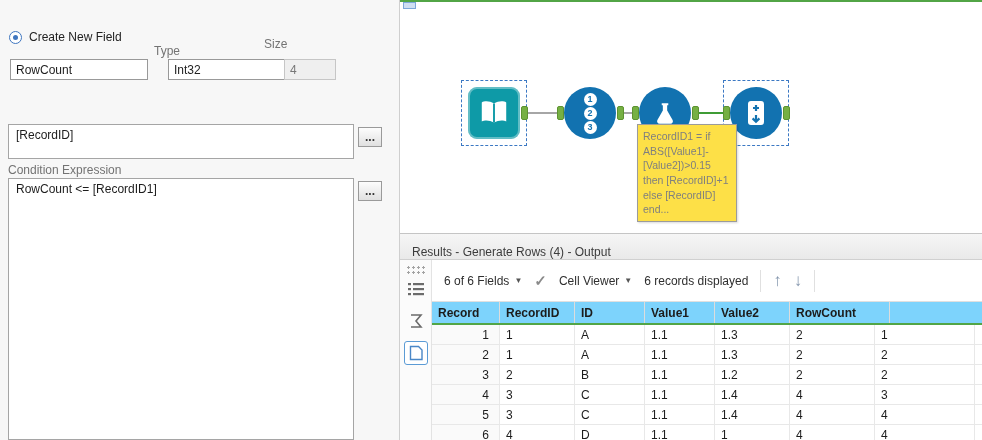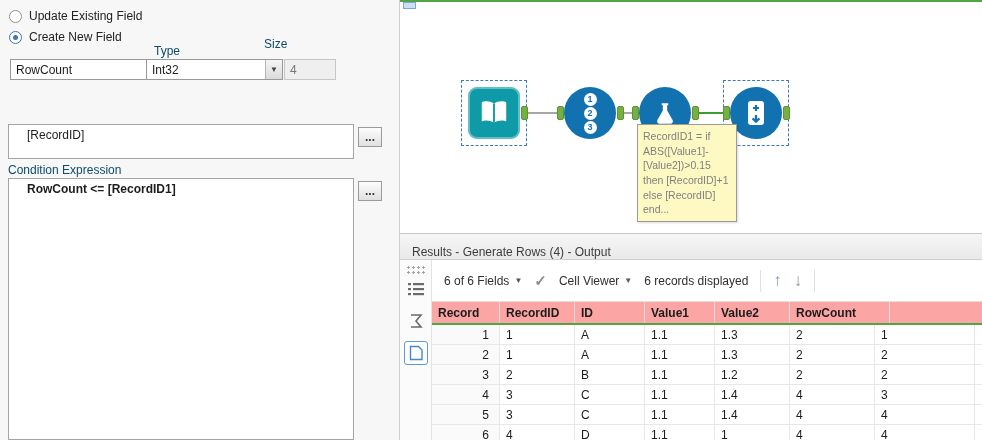--- a/index.html
+++ b/index.html
@@ -5,100 +5,96 @@
   *{margin:0;padding:0;box-sizing:border-box}
   html,body{background:#fff}
   #screen{position:relative;width:982px;height:440px;overflow:hidden;font-family:"Liberation Sans",sans-serif;font-size:12px;color:#222;background:#fff}
 
   
   #config{position:absolute;left:0;top:0;width:400px;height:440px;background:#f7f7f7;border-right:1px solid #cfcfcf}
   .radio-row{position:absolute;display:flex;align-items:center;gap:7px}
   .radio{width:13px;height:13px;border:1px solid #8f8f8f;border-radius:50%;background:#fff;position:relative;flex:none}
   .radio.sel{border-color:#3f76bf}
   .radio.sel::after{content:"";position:absolute;left:3px;top:3px;width:5px;height:5px;border-radius:50%;background:#3f76bf}
-  .lbl{position:absolute;color:#0c4a6e;white-space:nowrap}
+  .lbl{position:absolute;color:#737373;white-space:nowrap}
   .tbox{position:absolute;height:21px;border:1px solid #999;background:#fff;font:inherit;padding:2px 5px;color:#1d1d1d}
   .tbox:disabled{background:#efefef;border-color:#c6c6c6;color:#777}
   .dropdown{position:absolute;height:21px;border:1px solid #999;background:#fff;display:flex;align-items:center;cursor:default}
   .dd-text{flex:1;padding:0 5px}
   .dd-btn{width:17px;height:100%;background:linear-gradient(#f5f5f5,#dadada);border-left:1px solid #b5b5b5;display:flex;align-items:center;justify-content:center;font-size:8px;color:#444}
-  .exprbox{position:absolute;border:1px solid #a5a5a5;background:#fff;font:inherit;padding:3px 18px;resize:none;overflow:hidden;color:#1d1d1d}
+  .exprbox{position:absolute;border:1px solid #a5a5a5;background:#fff;font:inherit;padding:3px 7px;resize:none;overflow:hidden;color:#1d1d1d}
   .dots-btn{position:absolute;width:24px;height:20px;border:1px solid #9a9a9a;background:linear-gradient(#fdfdfd,#e0e0e0);font:inherit;font-weight:bold;color:#333;line-height:8px;text-align:center}
 
   
   #canvas{position:absolute;left:400px;top:0;width:582px;height:233px;background:#fff;overflow:hidden}
   .canvas-topline{position:absolute;left:0;top:0;width:100%;height:2px;background:var(--accent-green,#46a546)}
   .tab-indicator{position:absolute;left:3px;top:2px;width:13px;height:7px;background:#cfdff2;border:1px solid #7da7d9}
   .sel-box{position:absolute;width:66px;height:66px;border:1px dashed var(--selection-blue,#3b78c3)}
   .tool-square{position:absolute;width:52px;height:52px;border-radius:9px;background:var(--tool-teal,#0e9aa7);display:flex;align-items:center;justify-content:center;box-shadow:inset 0 0 0 2px rgba(255,255,255,.35)}
   .tool-circle{position:absolute;width:52px;height:52px;border-radius:50%;background:var(--tool-blue,#1272b0);display:flex;align-items:center;justify-content:center}
   .anchor{position:absolute;width:7px;height:14px;background:var(--connector-green,#76b043);border-radius:2px;border:1px solid #5d9330}
   .conn{position:absolute;height:2px;background:#a6a6a6}
   .conn.green{background:#3f9c35}
   .rid-stack{display:flex;flex-direction:column;gap:1px;align-items:center}
   .rid-dot{width:13px;height:13px;border-radius:50%;background:#fff;color:var(--tool-blue,#1272b0);font-size:9px;font-weight:bold;display:flex;align-items:center;justify-content:center;line-height:1}
-  .tooltip{position:absolute;width:100px;background:#fef9c3;border:1px solid #9b9b9b;padding:4px 5px;font-size:10.5px;line-height:1.4;color:#7f7f7f;overflow-wrap:anywhere;z-index:6;box-shadow:1px 1px 2px rgba(0,0,0,.15)}
+  .tooltip{position:absolute;width:100px;background:#fde047;border:1px solid #9b9b9b;padding:4px 5px;font-size:10.5px;line-height:1.4;color:#7f7f7f;overflow-wrap:anywhere;z-index:6;box-shadow:1px 1px 2px rgba(0,0,0,.15)}
 
   
   #results{position:absolute;left:400px;top:233px;width:582px;height:207px;background:#fff;overflow:hidden;border-top:1px solid #c5c5c5}
   .res-header{position:absolute;left:0;top:0;width:100%;height:26px;background:linear-gradient(#f6f6f6,#e9e9e9);border-bottom:1px solid #d0d0d0;display:flex;align-items:flex-end;padding-left:12px;color:#3c3c3c}
   .icon-strip{position:absolute;left:0;top:26px;width:32px;bottom:0;background:#fbfbfb;border-right:1px solid #e3e3e3}
   .drag-dots{position:absolute;left:6px;top:5px;width:20px;height:9px;background-image:radial-gradient(circle,#a3a3a3 1.1px,transparent 1.3px);background-size:5px 5px}
   .strip-icon{position:absolute;left:4px;width:24px;height:24px;display:flex;align-items:center;justify-content:center;border:1px solid transparent;border-radius:3px}
   .strip-icon.sel{border-color:#5b9bd5;background:#fff}
   .res-toolbar{position:absolute;left:32px;top:26px;right:0;height:42px;background:#fff;border-bottom:1px solid #e0e0e0;display:flex;align-items:center;gap:12px;padding-left:12px;color:#2f2f2f}
   .tb-item{display:flex;align-items:center;gap:5px}
   .caret{font-size:8px;color:#555}
   .check-glyph{font-size:15px;color:#8a8a8a;font-weight:bold}
   .tb-sep{width:1px;height:22px;background:#e0e0e0}
   .arrow-glyph{font-size:17px;color:#8496ad;line-height:1}
 
   
   .grid{position:absolute;left:32px;top:68px;right:0;bottom:0;overflow:hidden}
-  .grid-head{display:flex;background:#fca5a5;border-bottom:2px solid var(--accent-green,#5aa546);height:23px}
+  .grid-head{display:flex;background:#7dd3fc;border-bottom:2px solid var(--accent-green,#5aa546);height:23px}
   .th{padding:4px 6px;font-weight:bold;border-right:1px solid #dcdcdc;overflow:hidden;white-space:nowrap;color:#1c1c1c}
   .tr{display:flex;height:20px;border-bottom:1px solid #e8e8e8;background:#fff}
   .td{padding:3px 6px;border-right:1px solid #e8e8e8;overflow:hidden;white-space:nowrap;color:#1c1c1c}
   .td.rec{text-align:right;background:#fafafa;padding-right:10px}
   .c0{width:68px;flex:none}.c1{width:75px;flex:none}.c2{width:70px;flex:none}
   .c3{width:70px;flex:none}.c4{width:75px;flex:none}.c5{width:85px;flex:none}.c6{width:100px;flex:none}
 </style>
 </head>
 <body>
 
 <div id="screen">
 
   <div id="config">
 
-    <div class="radio-row" style="left:9px;top:9px">
-      <span class="radio"></span>
-      <span>Update Existing Field</span>
-    </div>
     <div class="radio-row" style="left:9px;top:30px">
       <span class="radio sel"></span>
       <span>Create New Field</span>
     </div>
 
     <div class="lbl" style="left:154px;top:44px">Type</div>
     <div class="lbl" style="left:264px;top:37px">Size</div>
 
     <input class="tbox" style="left: 10px; top: 59px; width: 138px;" value="RowCount">
 
-    <div class="dropdown" style="left:146px;top:59px;width:137px">
+    <div class="dropdown" style="left:168px;top:59px;width:137px">
       <span class="dd-text">Int32</span>
       <span class="dd-btn">▼</span>
     </div>
 
     <input class="tbox" style="left: 284px; top: 59px; width: 52px;" disabled="" value="4">
 
     <textarea class="exprbox" style="left: 8px; top: 124px; width: 346px; height: 35px;" spellcheck="false">[RecordID]</textarea>
     <button class="dots-btn" style="left:358px;top:127px">...</button>
 
     <div class="lbl" style="left:8px;top:163px">Condition Expression</div>
-    <textarea class="exprbox" style="left: 8px; top: 178px; width: 346px; height: 262px; font-weight: bold;" spellcheck="false">RowCount &lt;= [RecordID1]</textarea>
+    <textarea class="exprbox" style="left: 8px; top: 178px; width: 346px; height: 262px;" spellcheck="false">RowCount &lt;= [RecordID1]</textarea>
     <button class="dots-btn" style="left:358px;top:181px">...</button>
   </div>
 
   <div id="canvas">
     <div class="canvas-topline"></div>
     <div class="tab-indicator"></div>
 
     <div class="sel-box" style="left:61px;top:80px"></div>
     <div class="tool-square" style="left:68px;top:87px">
       <svg width="34" height="34" viewBox="0 0 32 32">

